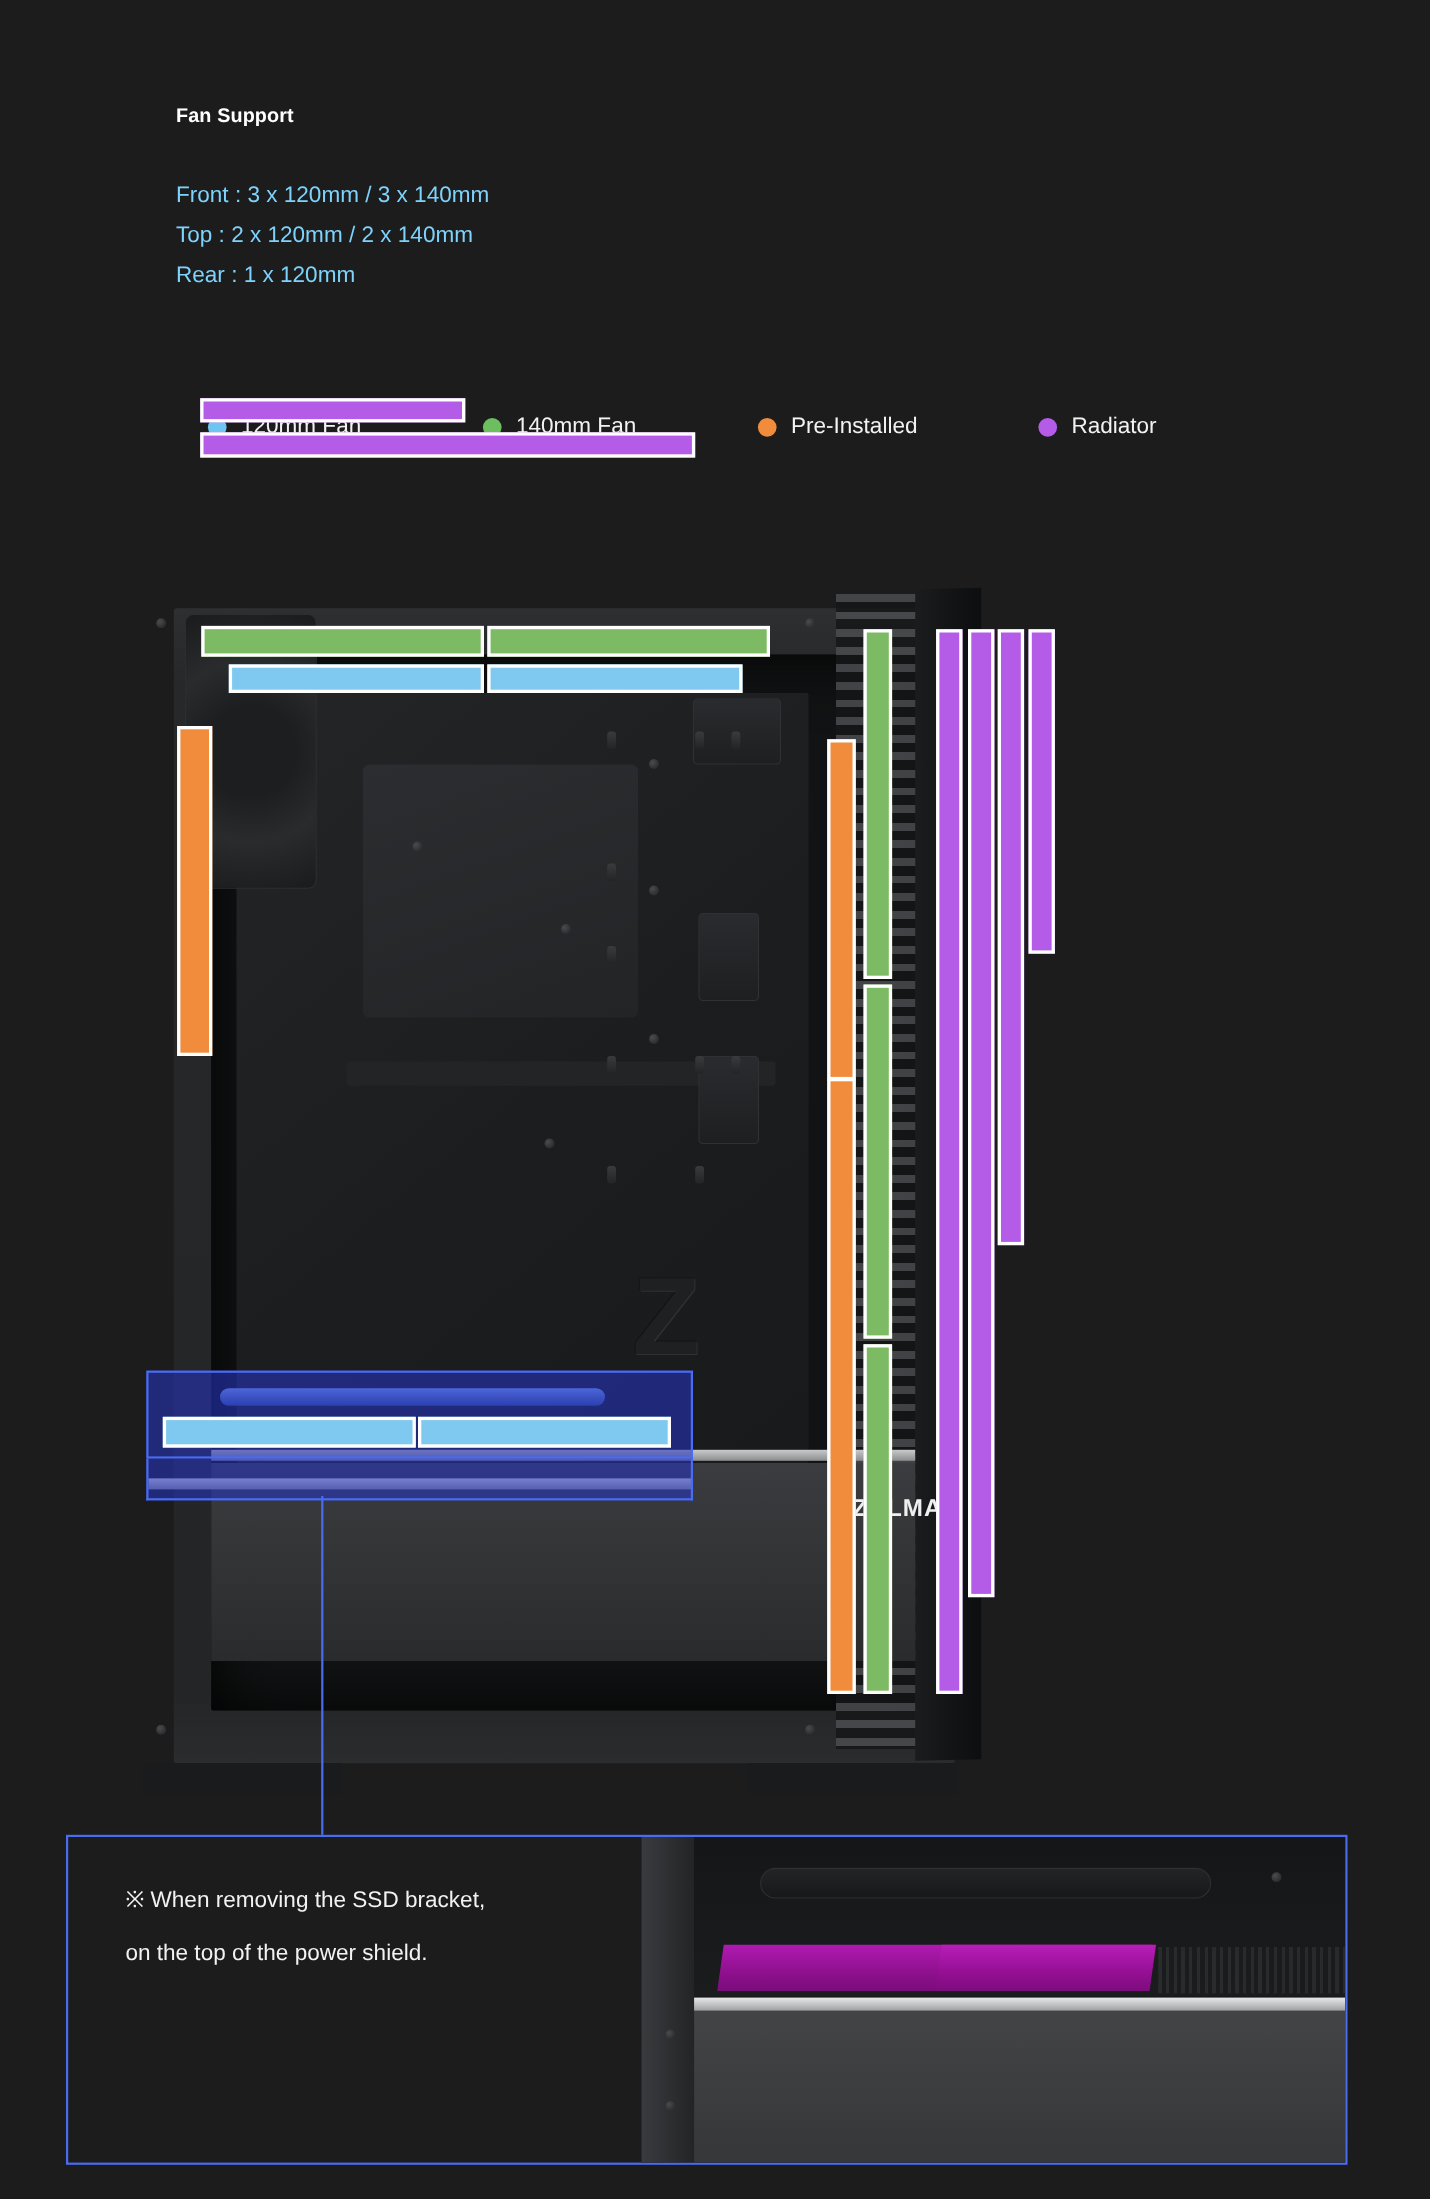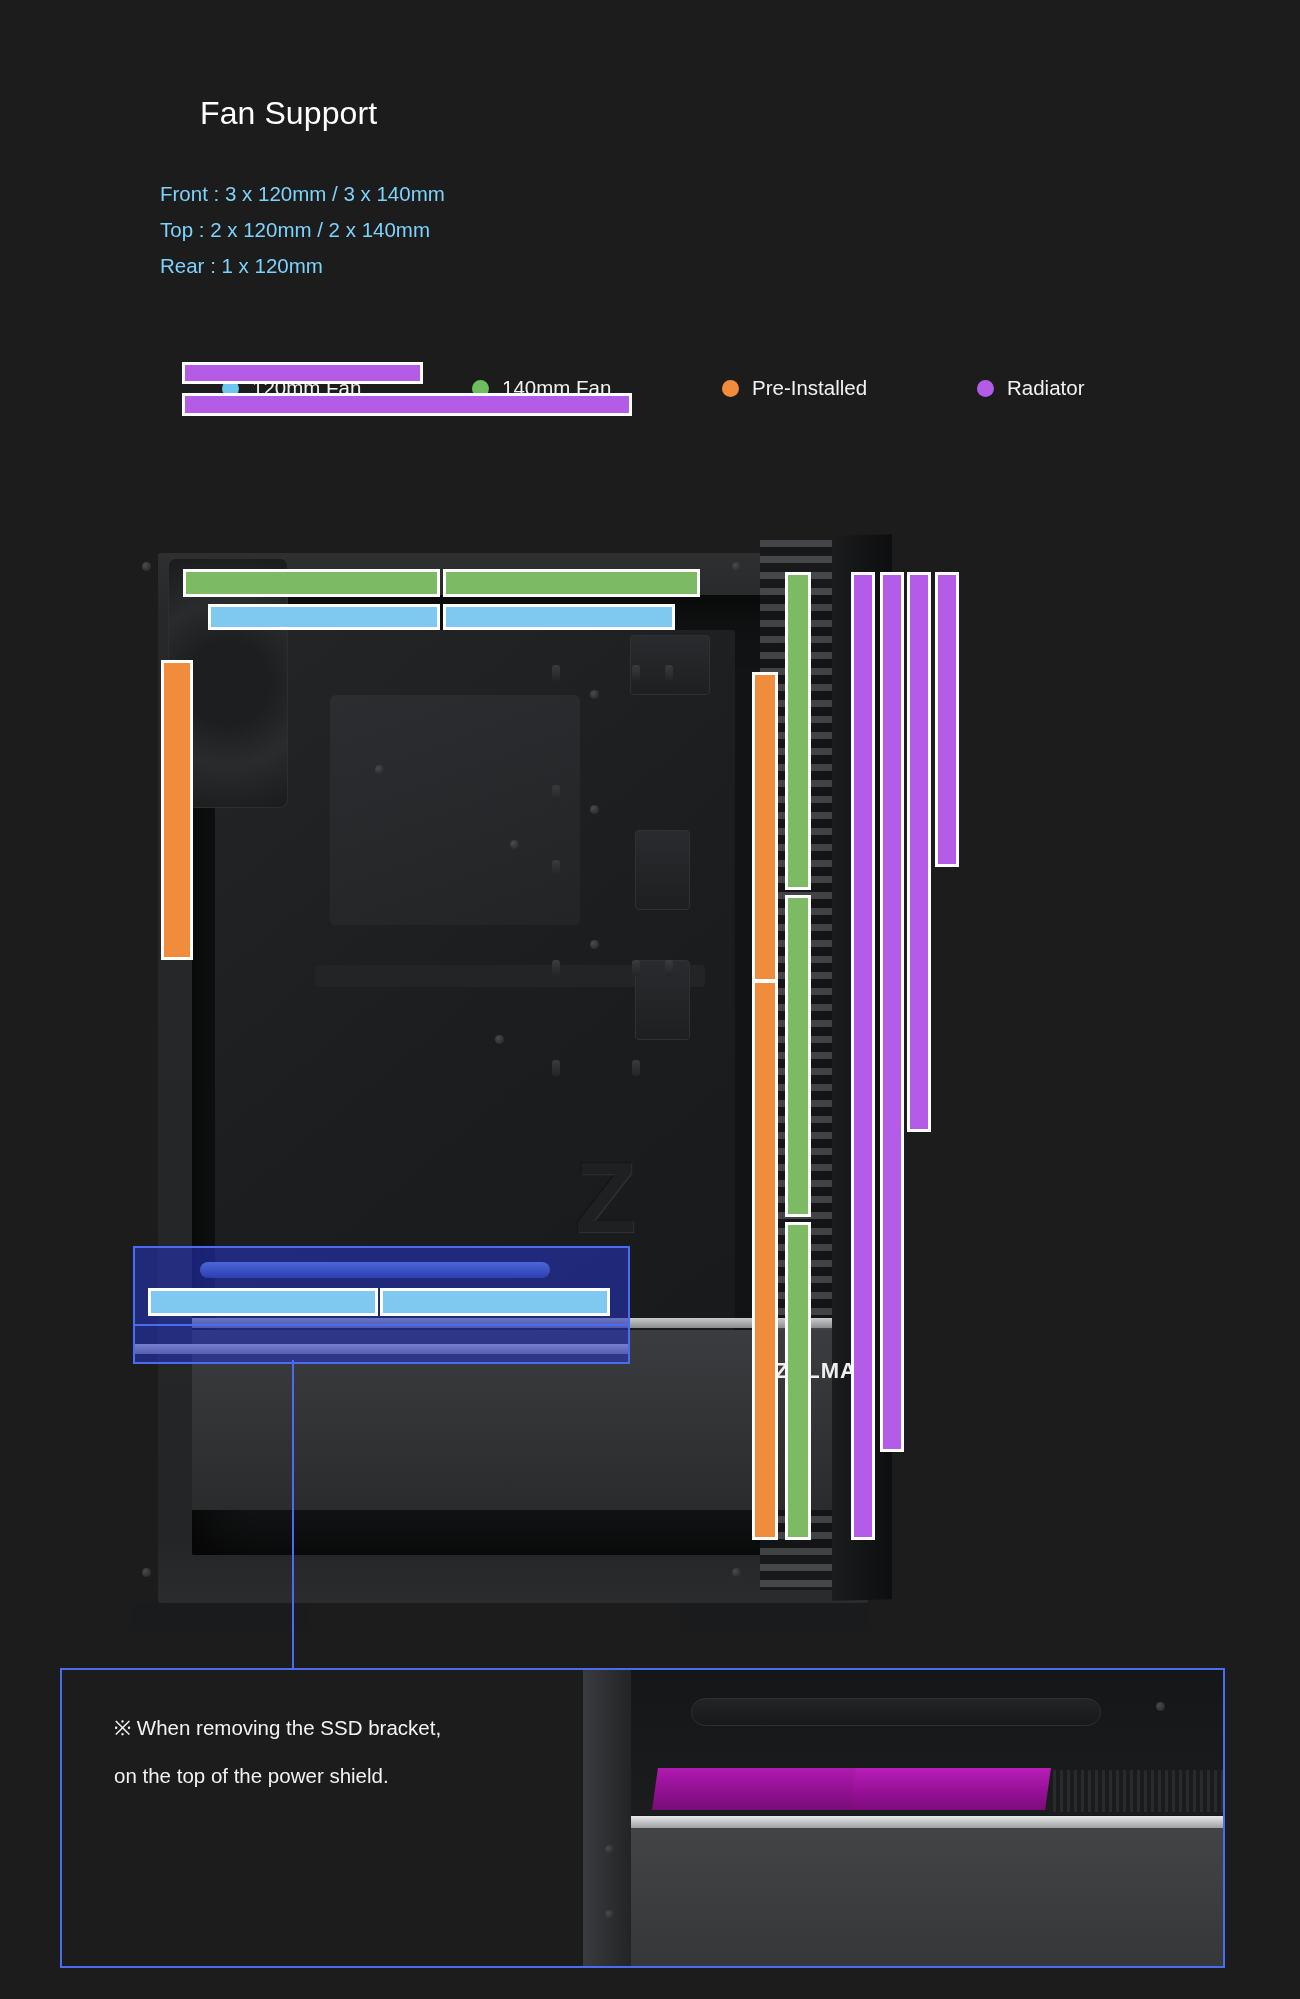--- a/index.html
+++ b/index.html
@@ -20,39 +20,38 @@
     background: #1c1c1c;
     color: #ffffff;
   }
 
   
   .spec-col { position: absolute; }
   #fan-support-col { left: 160px; top: 95px; width: 500px; }
   #radiator-col    { left: 653px; top: 95px; width: 580px; }
 
   .spec-title {
-    font-size: 32px;
-    font-weight: normal;
+    font-size: 18px;
+    font-weight: bold;
     letter-spacing: 0.1px;
     color: #ffffff;
     white-space: nowrap;
-    margin-left: 40px;
   }
   .spec-lines { margin-top: 44px; }
   .spec-line {
     font-size: 20.5px;
     line-height: 36px;
     color: #7dd3fc;
     white-space: nowrap;
   }
 
   
   #legend {
     position: absolute;
-    left: 222px;
+    left: 189px;
     top: 376px;
     display: flex;
   }
   .legend-item { display: flex; align-items: center; }
   .legend-dot {
     width: 17px; height: 17px;
     border-radius: 50%;
     flex: 0 0 auto;
   }
   .legend-label {

